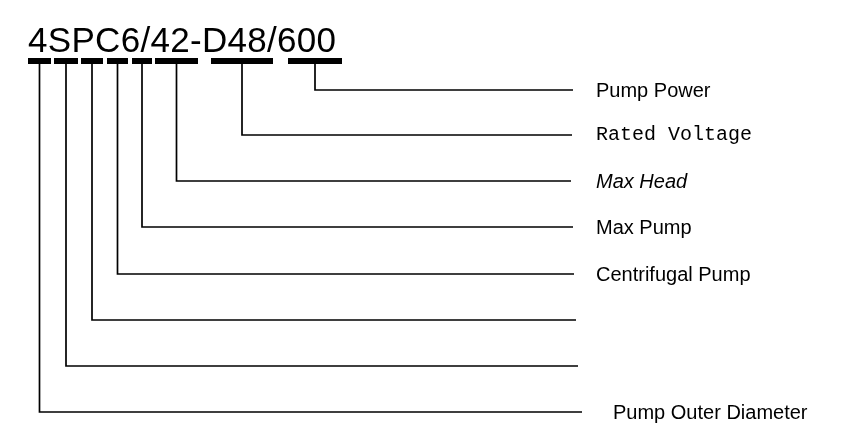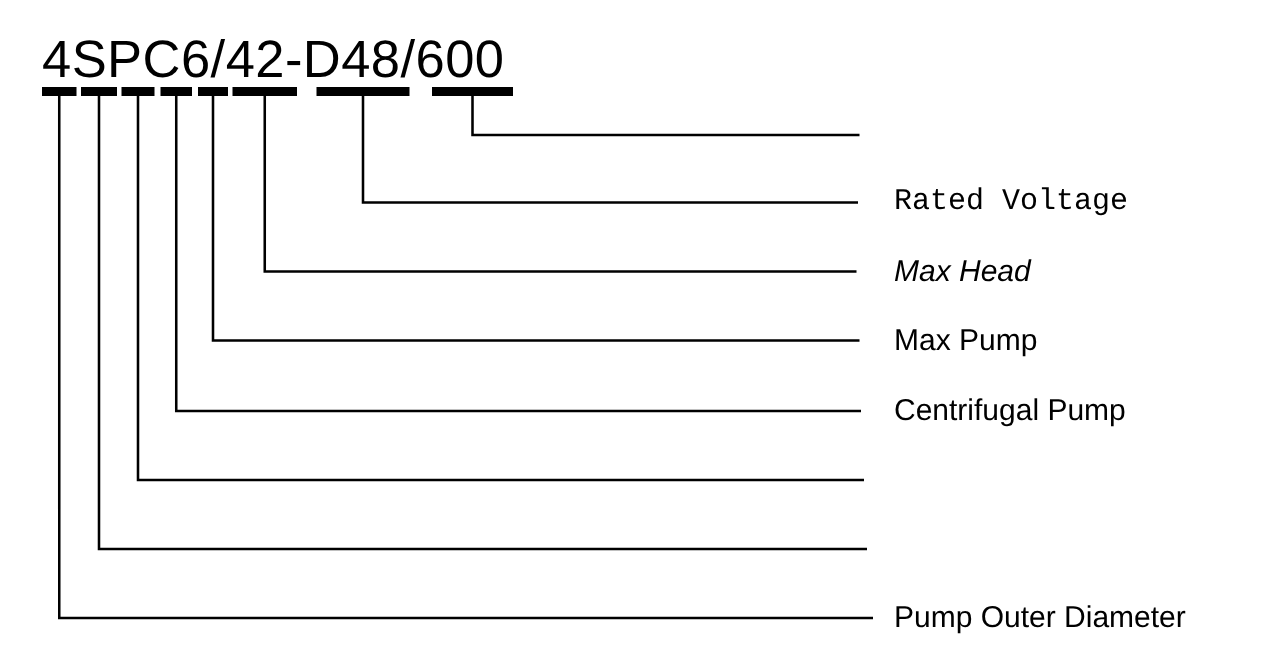--- a/index.html
+++ b/index.html
@@ -75,19 +75,20 @@
     <polyline points="315,64 315,90 573,90"></polyline>
     <polyline points="242,64 242,135 572,135"></polyline>
     <polyline points="176.5,64 176.5,181 571,181"></polyline>
     <polyline points="142,64 142,227 573,227"></polyline>
     <polyline points="117.5,64 117.5,274 574,274"></polyline>
     <polyline points="92,64 92,320 576,320"></polyline>
     <polyline points="66,64 66,366 578,366"></polyline>
     <polyline points="39.5,64 39.5,412 582,412"></polyline>
   </svg>
 
+  <div class="meaning-label" style="top:79px;">Pump Power</div>
   <div class="meaning-label" style="top:124px;font-family:Liberation Mono, monospace;">Rated Voltage</div>
   <div class="meaning-label" style="top:170px;font-style:italic;">Max Head</div>
   <div class="meaning-label" style="top:216px;">Max Pump</div>
   <div class="meaning-label" style="top:263px;">Centrifugal Pump</div>
-  <div class="meaning-label" style="top:401px;">Pump Outer Diameter</div>
+  <div class="meaning-label" style="top:401px;margin-left:17px;">Pump Outer Diameter</div>
 
 </div>
 
 </body></html>

